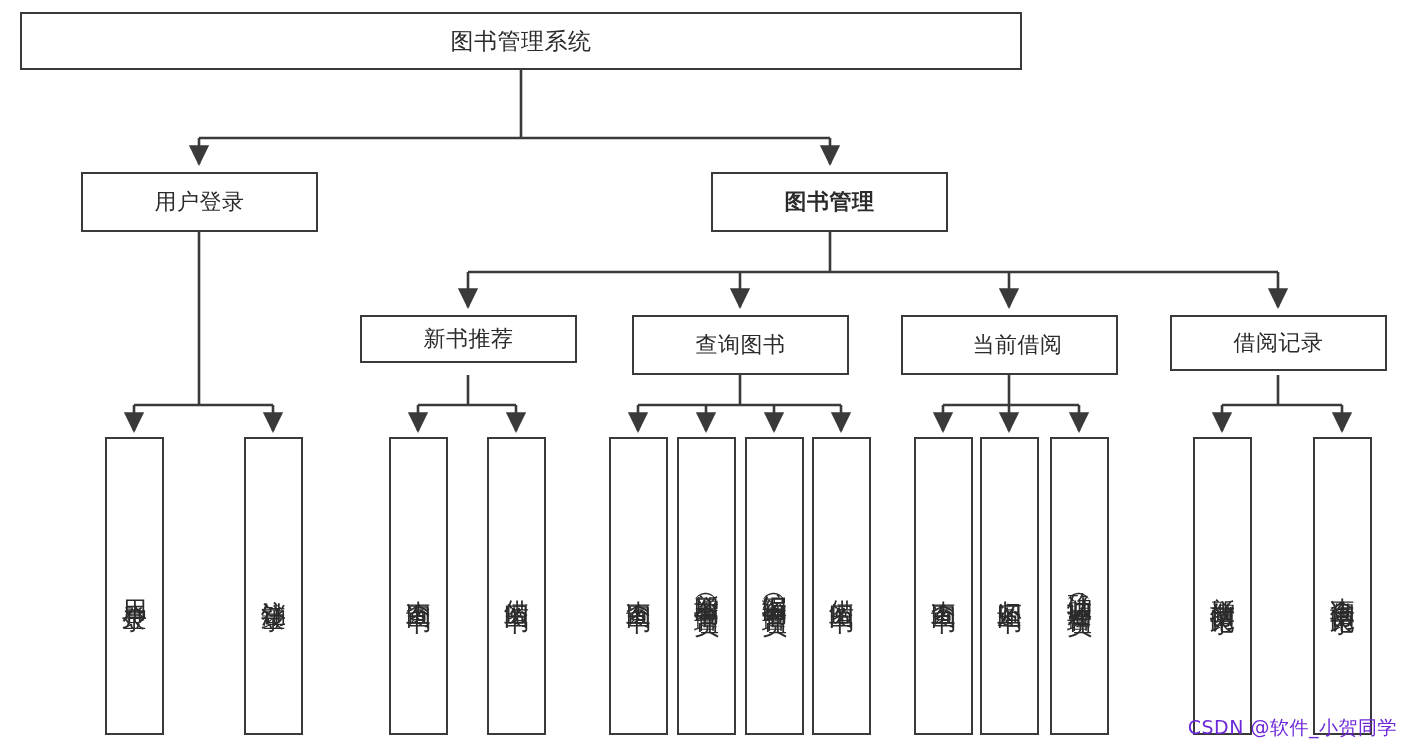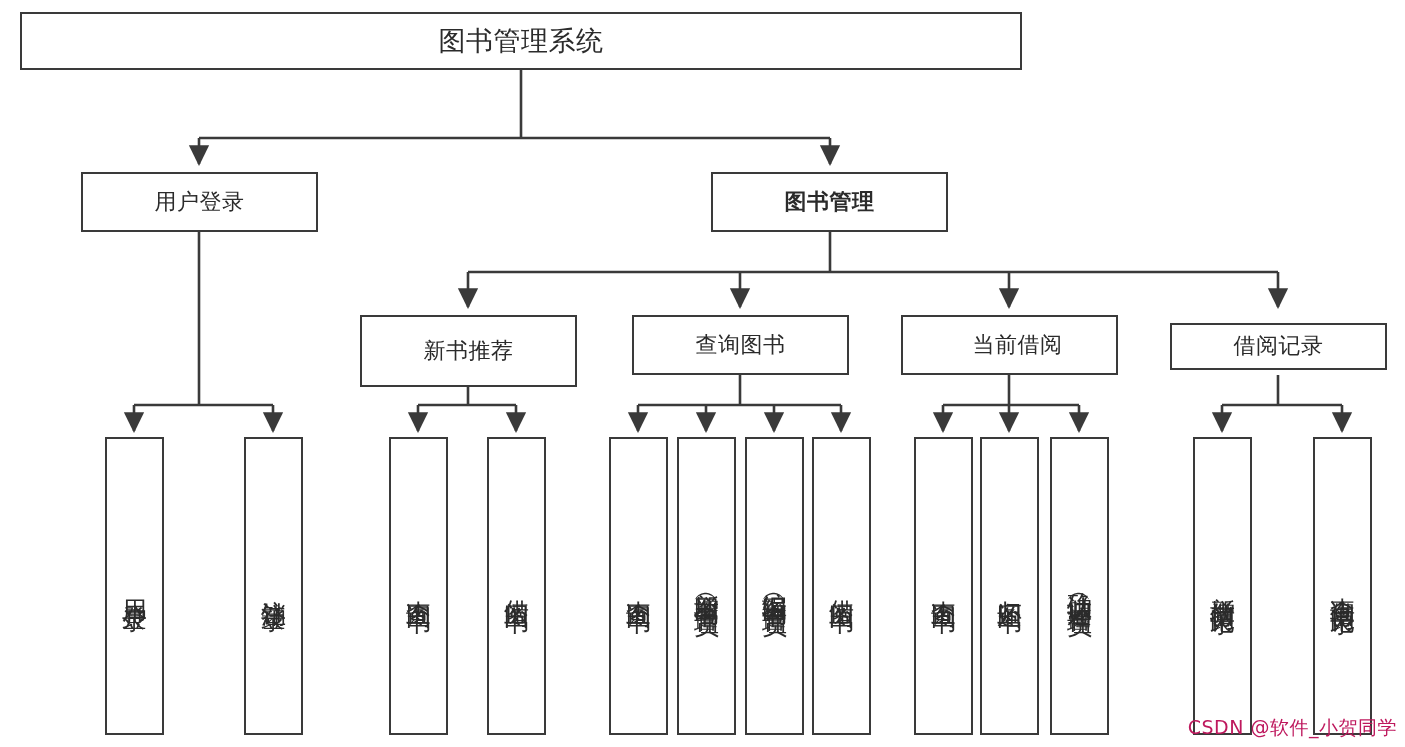--- a/index.html
+++ b/index.html
@@ -41,42 +41,42 @@
     text-align: center;
     line-height: 1.22;
     letter-spacing: 0.5px;
     white-space: nowrap;
   }
   
   .node.horiz .node-label {
     font-size: 22px;
   }
   .node.root .node-label {
-    font-size: 27px;
+    font-size: 23px;
   }
   
   .node.vert {
     align-items: center;
     justify-content: center;
     padding: 4px 0;
   }
   .node.vert .node-label {
     writing-mode: vertical-rl;
     text-orientation: upright;
     font-size: 25px;
     line-height: 1.0;
     letter-spacing: 3px;
     white-space: nowrap;
   }
   #watermark {
     position: absolute;
     right: 8px;
     bottom: 6px;
     font-size: 19px;
-    color: #be185d;
+    color: #6d28d9;
     letter-spacing: 0.5px;
     white-space: nowrap;
     user-select: none;
   }
 </style>
 </head>
 <body>
 
 <div id="diagram-root">
 
@@ -136,33 +136,33 @@
   </div>
 
   <div class="node horiz" style="left:81px; top:172px; width:237px; height:60px;">
     <span class="node-label">用户登录</span>
   </div>
 
   <div class="node horiz" style="left:711px; top:172px; width:237px; height:60px;font-weight:bold;">
     <span class="node-label">图书管理</span>
   </div>
 
-  <div class="node horiz" style="left:360px; top:315px; width:217px; height:72px;">
+  <div class="node horiz" style="left:360px; top:315px; width:217px; height:48px;">
     <span class="node-label">新书推荐</span>
   </div>
 
   <div class="node horiz" style="left:632px; top:315px; width:217px; height:60px;">
     <span class="node-label">查询图书</span>
   </div>
 
   <div class="node horiz" style="left:901px; top:315px; width:217px; height:60px;padding-left:16px;">
     <span class="node-label">当前借阅</span>
   </div>
 
-  <div class="node horiz" style="left:1170px; top:323px; width:217px; height:47px;">
+  <div class="node horiz" style="left:1170px; top:315px; width:217px; height:56px;">
     <span class="node-label">借阅记录</span>
   </div>
 
   <div class="node vert" style="left:105px; top:437px; width:59px; height:298px;">
     <span class="node-label">用户登录</span>
   </div>
 
   <div class="node vert" style="left:244px; top:437px; width:59px; height:298px;">
     <span class="node-label">注销登录</span>
   </div>

